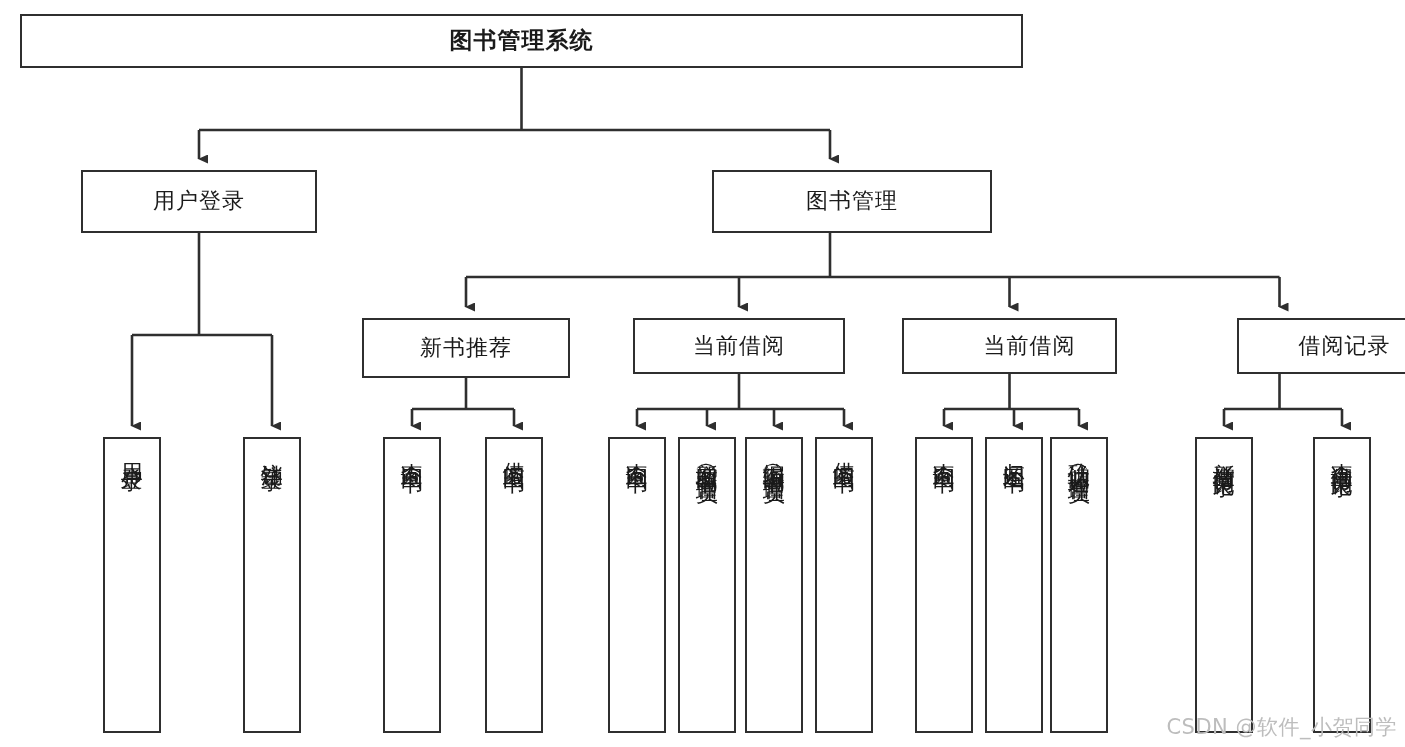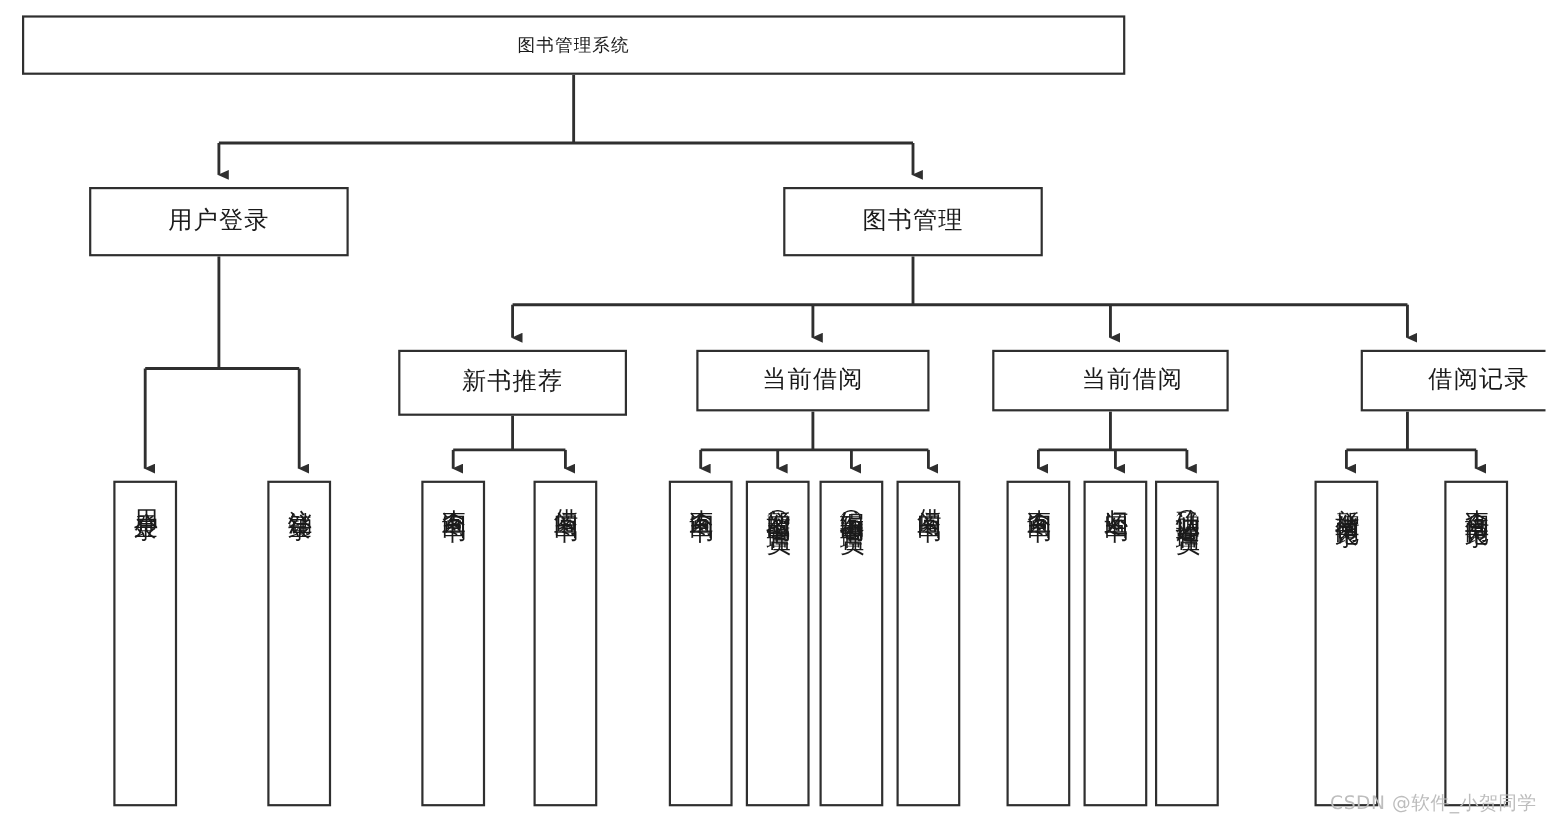--- a/index.html
+++ b/index.html
@@ -54,27 +54,28 @@
     white-space: nowrap;
     letter-spacing: 3px;
     display: block;
   }
   .vert-wrap {
     width: 100%;
     display: flex;
     justify-content: center;
   }
   .node-box.root {
-    font-size: 16px;
+    font-size: 23px;
+    font-weight: bold;
   }
   #watermark {
     position: absolute;
     right: 8px;
     bottom: 6px;
-    font-size: 17px;
+    font-size: 21px;
     color: #bdbdbd;
     letter-spacing: 0.5px;
     white-space: nowrap;
     pointer-events: none;
   }
 </style>
 </head>
 <body>
 
 <div id="diagram-root">
@@ -122,21 +123,21 @@
       </g>
   </svg>
 
   <div id="node-layer">
       <div class="node-box root horiz" style="left: 20px; top: 14px; width: 1003px; height: 54px;">
         <span>图书管理系统</span>
       </div>
       <div class="node-box horiz" style="left: 81px; top: 170px; width: 236px; height: 63px;">
         <span>用户登录</span>
       </div>
-      <div class="node-box horiz" style="left: 712px; top: 170px; width: 236px; height: 63px;">
+      <div class="node-box horiz" style="left: 712px; top: 170px; width: 280px; height: 63px;">
         <span>图书管理</span>
       </div>
       <div class="node-box horiz" style="left: 362px; top: 318px; width: 208px; height: 60px;">
         <span>新书推荐</span>
       </div>
       <div class="node-box horiz" style="left: 633px; top: 318px; width: 212px; height: 56px;">
         <span>当前借阅</span>
       </div>
       <div class="node-box horiz" style="left: 902px; top: 318px; width: 215px; height: 56px; padding-left: 40px;">
         <span>当前借阅</span>

